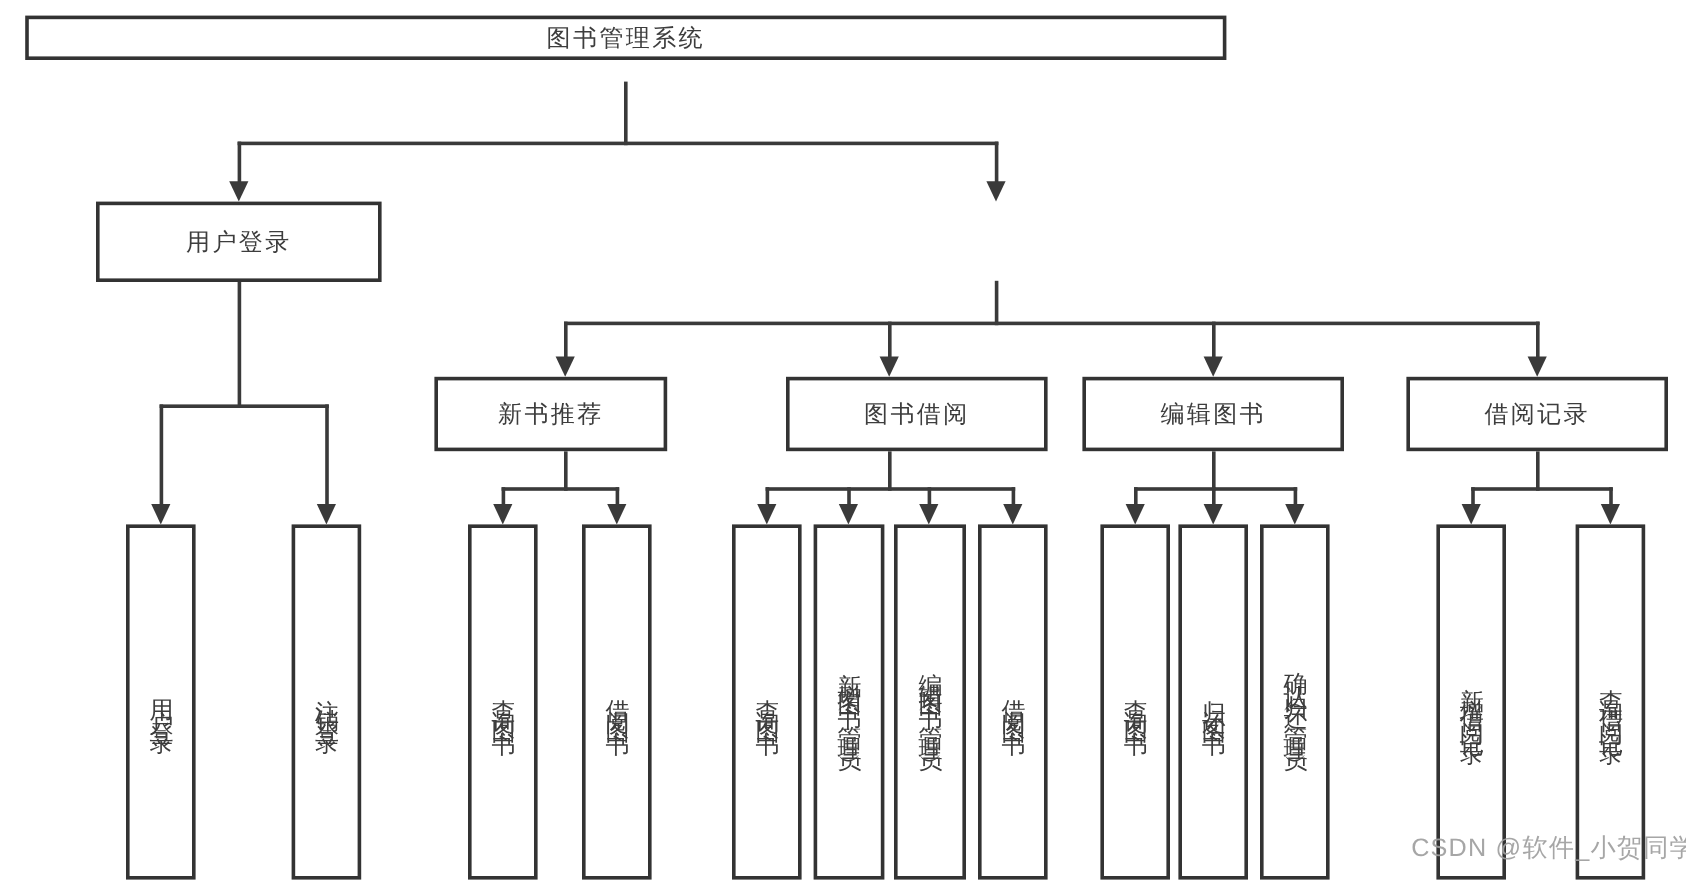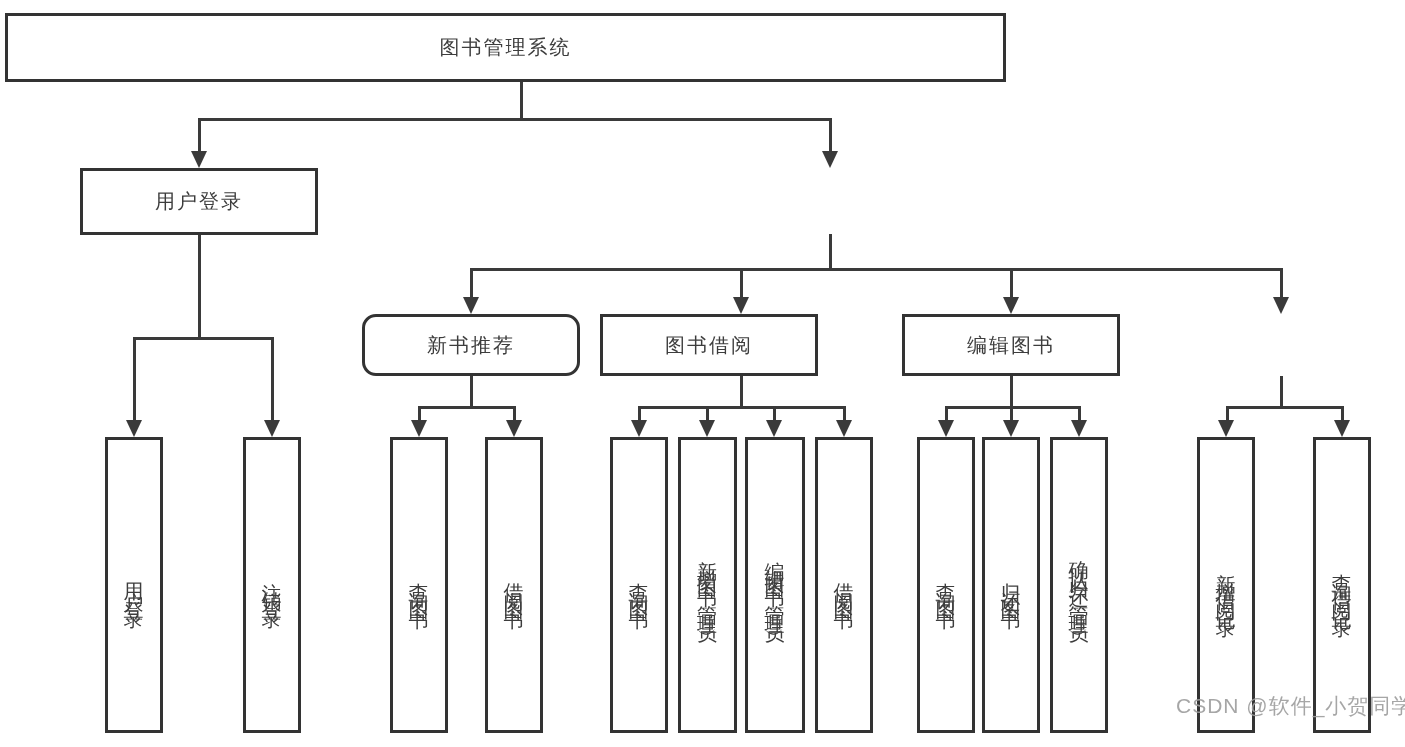--- a/index.html
+++ b/index.html
@@ -58,36 +58,39 @@
     white-space: nowrap;
     z-index: 3;
     letter-spacing: 1px;
   }
 </style>
 </head>
 <body>
 
 <div id="stage">
 
-  <div class="box" style="left:5px; top:13px; width:1001px; height:69px;">
+  <div class="box" style="left:21px; top:13px; width:1001px; height:37px;">
     <span class="htext">图书管理系统</span>
   </div>
 
   <div class="box" style="left:80px; top:168px; width:238px; height:67px;">
     <span class="htext">用户登录</span>
   </div>
 
-  <div class="box" style="left:362px; top:314px; width:218px; height:62px;border-radius:14px;">
+  <div class="box" style="left:362px; top:314px; width:194px; height:62px;">
     <span class="htext">新书推荐</span>
   </div>
-  <div class="box" style="left:600px; top:314px; width:218px; height:62px;">
+  <div class="box" style="left:655px; top:314px; width:218px; height:62px;">
     <span class="htext">图书借阅</span>
   </div>
   <div class="box" style="left:902px; top:314px; width:218px; height:62px;">
     <span class="htext">编辑图书</span>
+  </div>
+  <div class="box" style="left:1172px; top:314px; width:218px; height:62px;">
+    <span class="htext">借阅记录</span>
   </div>
 
   <div class="box" style="left:105px; top:437px; width:58px; height:296px;">
     <span class="vtext">用户登录</span>
   </div>
   <div class="box" style="left:243px; top:437px; width:58px; height:296px;">
     <span class="vtext">注销登录</span>
   </div>
 
   <div class="box" style="left:390px; top:437px; width:58px; height:296px;">

